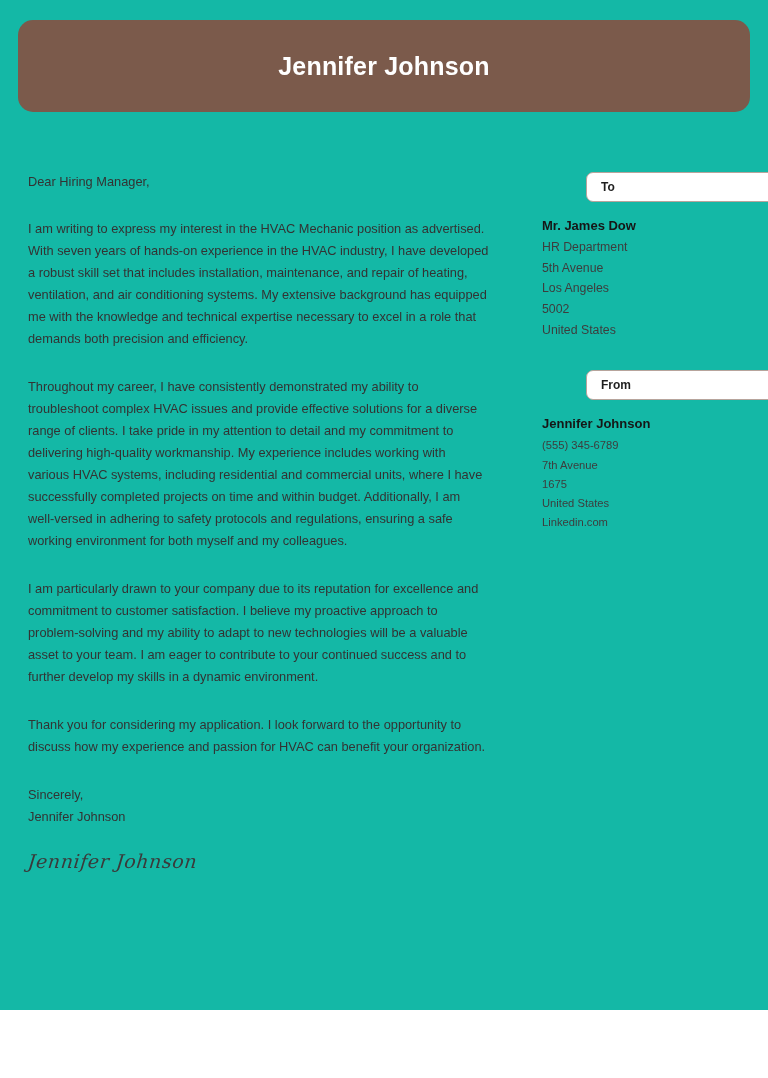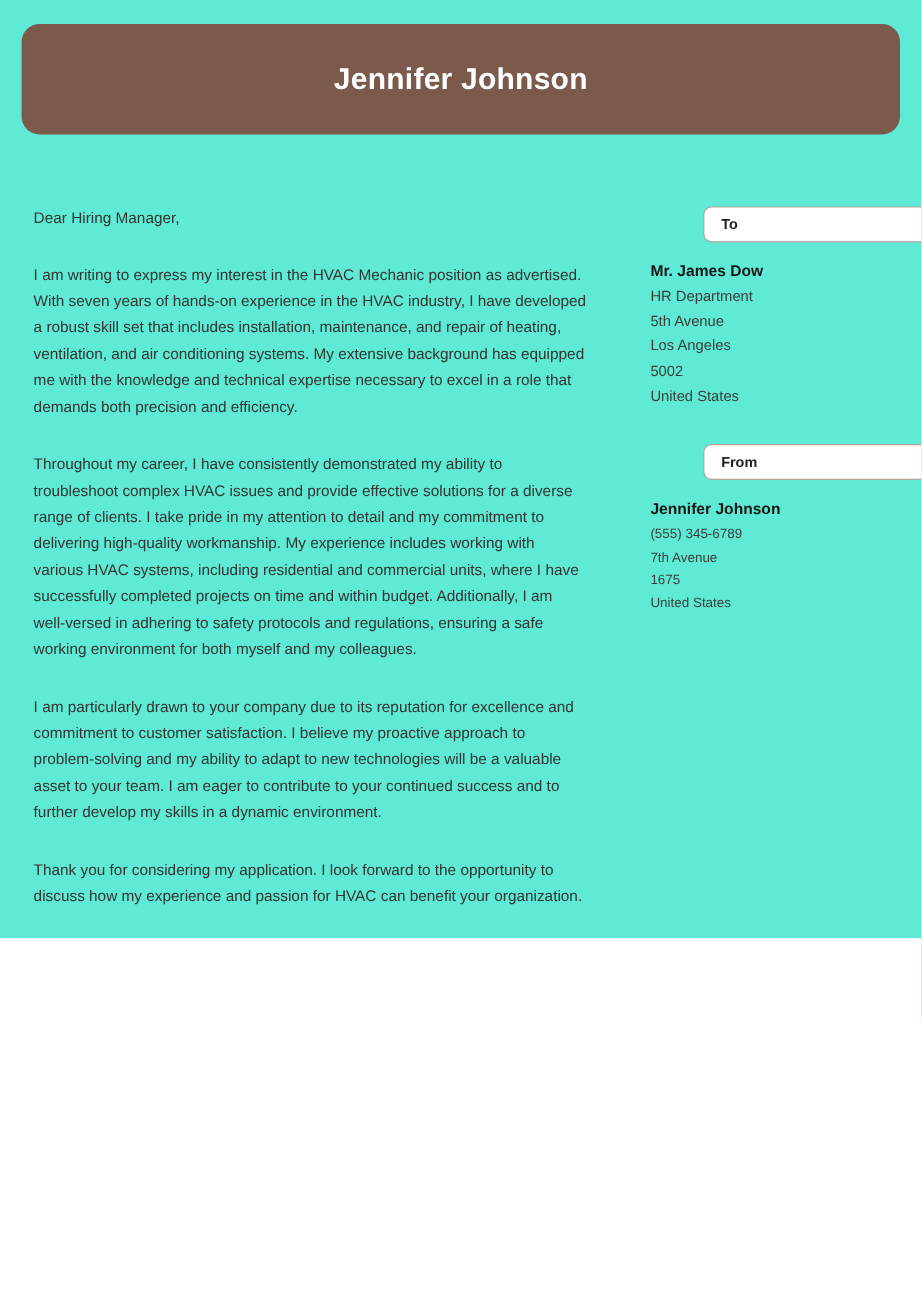--- a/index.html
+++ b/index.html
@@ -8,22 +8,22 @@
     padding: 0;
     background: #ffffff;
   }
   body {
     font-family: "Liberation Sans", sans-serif;
     -webkit-font-smoothing: antialiased;
   }
   .page {
     position: relative;
     width: 768px;
-    height: 782px;
-    background: #5eead4;
+    height: 1010px;
+    background: #14b8a6;
     overflow: hidden;
     box-sizing: border-box;
   }
 
   
   .header-banner {
     position: absolute;
     left: 18px;
     top: 20px;
     width: 732px;
@@ -182,20 +182,21 @@
 
       <p class="letter-para">I am writing to express my interest in the HVAC Mechanic position as advertised. With seven years of hands-on experience in the HVAC industry, I have developed a robust skill set that includes installation, maintenance, and repair of heating, ventilation, and air conditioning systems. My extensive background has equipped me with the knowledge and technical expertise necessary to excel in a role that demands both precision and efficiency.</p>
 
       <p class="letter-para">Throughout my career, I have consistently demonstrated my ability to troubleshoot complex HVAC issues and provide effective solutions for a diverse range of clients. I take pride in my attention to detail and my commitment to delivering high-quality workmanship. My experience includes working with various HVAC systems, including residential and commercial units, where I have successfully completed projects on time and within budget. Additionally, I am well-versed in adhering to safety protocols and regulations, ensuring a safe working environment for both myself and my colleagues.</p>
 
       <p class="letter-para">I am particularly drawn to your company due to its reputation for excellence and commitment to customer satisfaction. I believe my proactive approach to problem-solving and my ability to adapt to new technologies will be a valuable asset to your team. I am eager to contribute to your continued success and to further develop my skills in a dynamic environment.</p>
 
       <p class="letter-para">Thank you for considering my application. I look forward to the opportunity to discuss how my experience and passion for HVAC can benefit your organization.</p>
 
       <div class="closing-block">
+        <div class="closing-line">Sincerely,</div>
         <div class="closing-line">Jennifer Johnson</div>
       </div>
 
       <div class="signature">Jennifer Johnson</div>
     </div>
 
     <div class="right-col">
 
       <div class="addr-box">
         <span class="addr-box-label">To</span>
@@ -213,17 +214,18 @@
       <div class="addr-box">
         <span class="addr-box-label">From</span>
       </div>
 
       <div class="addr-lines small">
         <div class="addr-name">Jennifer Johnson</div>
         <div class="addr-line">(555) 345-6789</div>
         <div class="addr-line">7th Avenue</div>
         <div class="addr-line">1675</div>
         <div class="addr-line">United States</div>
+        <div class="addr-line">Linkedin.com</div>
       </div>
 
     </div>
   </div>
 </div>
 
 </body></html>

